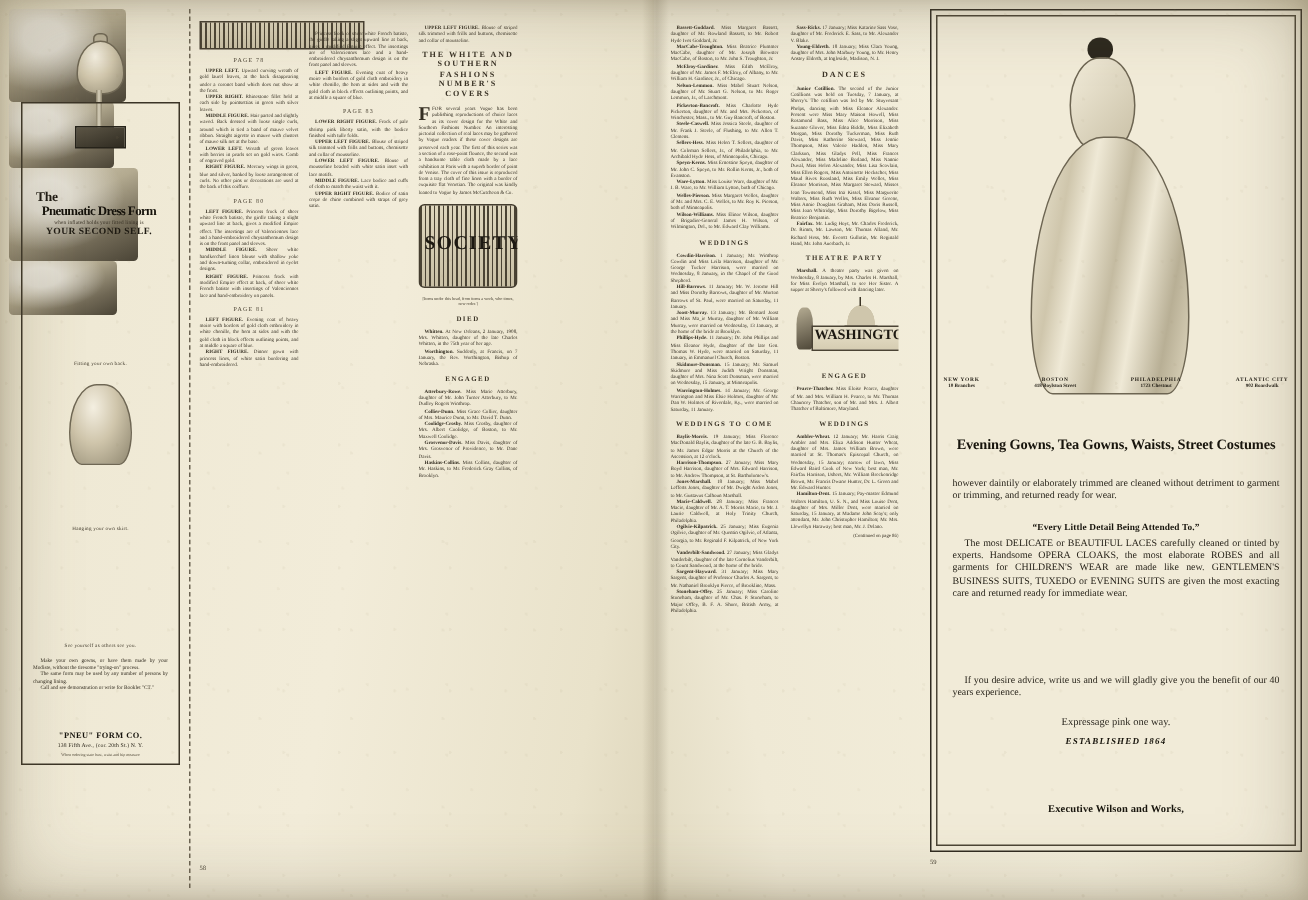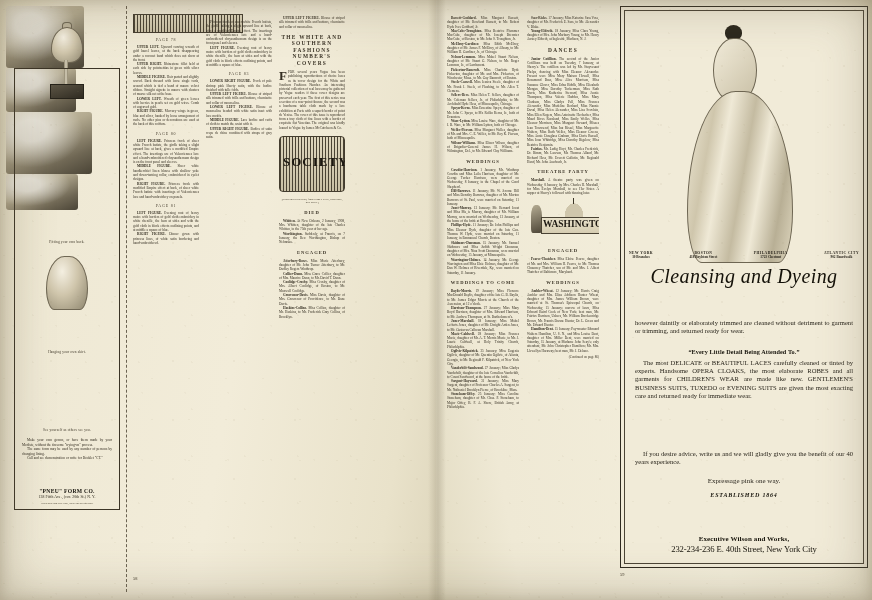--- a/index.html
+++ b/index.html
@@ -121,20 +121,26 @@
 
   <div id="ad-dressform">
 
     <div class="manneq mn-neck" style="left:56px;top:16px;width:8px;height:7px;"></div>
     <div class="manneq mn-body" style="left:45px;top:21px;width:30px;height:34px;"></div>
     <div class="manneq mn-pole" style="left:58px;top:54px;width:4px;height:26px;"></div>
     <div class="manneq mn-base" style="left:44px;top:78px;width:32px;height:13px;"></div>
 
     <div class="dfbox"></div>
 
+    <div class="df-title">
+      <div class="df-the">The</div>
+      <div class="df-main">Pneumatic Dress Form</div>
+      <div class="df-sub">when inflated holds your fitted lining is</div>
+      <div class="df-second">YOUR SECOND SELF.</div>
+    </div>
 
     <div class="photo" style="left:22px;top:168px;width:78px;height:62px;"></div>
     <div class="cap" style="position:absolute;left:16px;top:234px;width:90px;">Fitting your own back.</div>
 
     <div class="manneq mn-body" style="left:40px;top:250px;width:40px;height:52px;
                 border-radius:44% 44% 20% 20%/60% 60% 40% 40%;"></div>
     <div class="photo" style="left:26px;top:296px;width:70px;height:44px;"></div>
     <div class="cap" style="position:absolute;left:16px;top:344px;width:90px;">Hanging your own skirt.</div>
 
     <div class="photo" style="left:18px;top:356px;width:86px;height:62px;"></div>
@@ -465,30 +471,29 @@
       <div class="rc">
         <div class="c1">PHILADELPHIA</div>
         <div class="c2">1723 Chestnut</div>
       </div>
       <div class="rc">
         <div class="c1">ATLANTIC CITY</div>
         <div class="c2">902 Boardwalk</div>
       </div>
     </div>
 
-    <div class="rees-h1">Cleansing and Dyeing</div>
+    <div class="rees-h2">Evening Gowns, Tea Gowns, Waists, Street Costumes</div>
 
     <div class="rees-p" style="top:312px;">however daintily or elaborately trimmed are cleaned without detriment to garment or trimming, and returned ready for wear.</div>
     <div class="rees-quote" style="top:341px;">“Every Little Detail Being Attended To.”</div>
     <div class="rees-p" style="top:352px;text-indent:8px;">The most DELICATE or BEAUTIFUL LACES carefully cleaned or tinted by experts. Handsome OPERA CLOAKS, the most elaborate ROBES and all garments for CHILDREN'S WEAR are made like new. GENTLEMEN'S BUSINESS SUITS, TUXEDO or EVENING SUITS are given the most exacting care and returned ready for immediate wear.</div>
     <div class="rees-p" style="top:443px;text-indent:8px;">If you desire advice, write us and we will gladly give you the benefit of our 40 years experience.</div>
     <div class="rees-center" style="top:470px;font-size:7px;">Expressage pink one way.</div>
     <div class="rees-center rees-estab" style="top:485px;">ESTABLISHED 1864</div>
     <div class="rees-center rees-off" style="top:528px;">Executive Wilson and Works,</div>
-    <div class="rees-center rees-addr" style="top:537px;">232-234-236 E. 40th Street, New York City</div>
   </div>
 
   <div class="pagenum" style="left:133px;top:576px;">58</div>
   <div class="pagenum" style="left:620px;top:572px;">59</div>
 
   <div id="grain"></div>
   <div id="vignette"></div>
 </div>
 
 </body></html>

